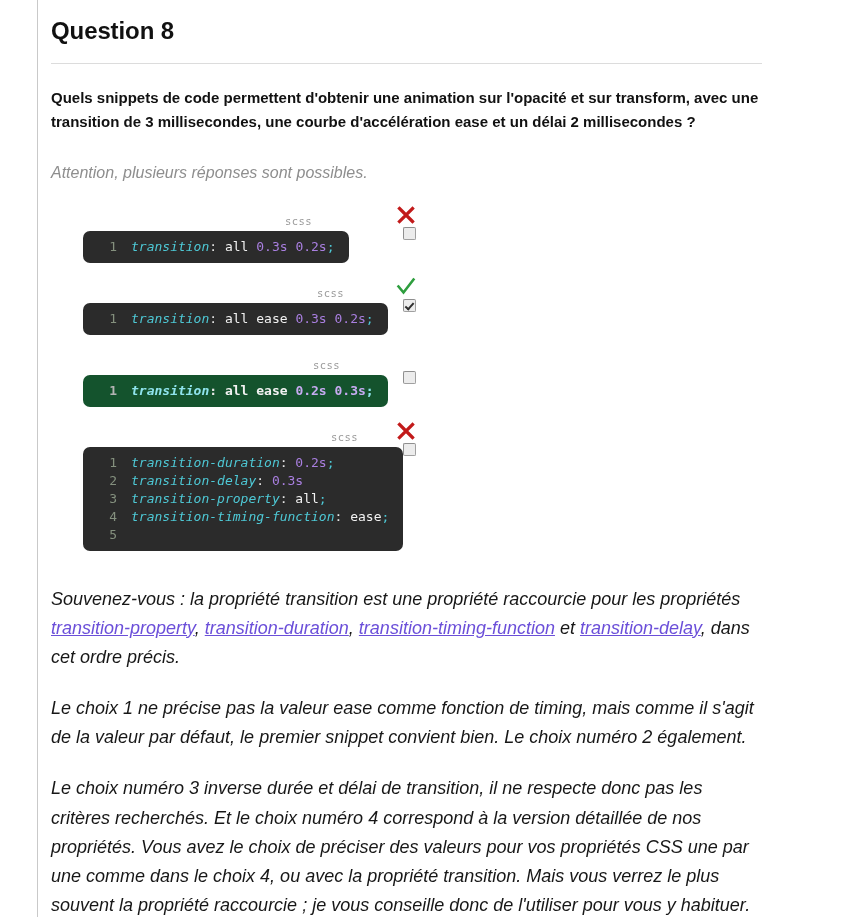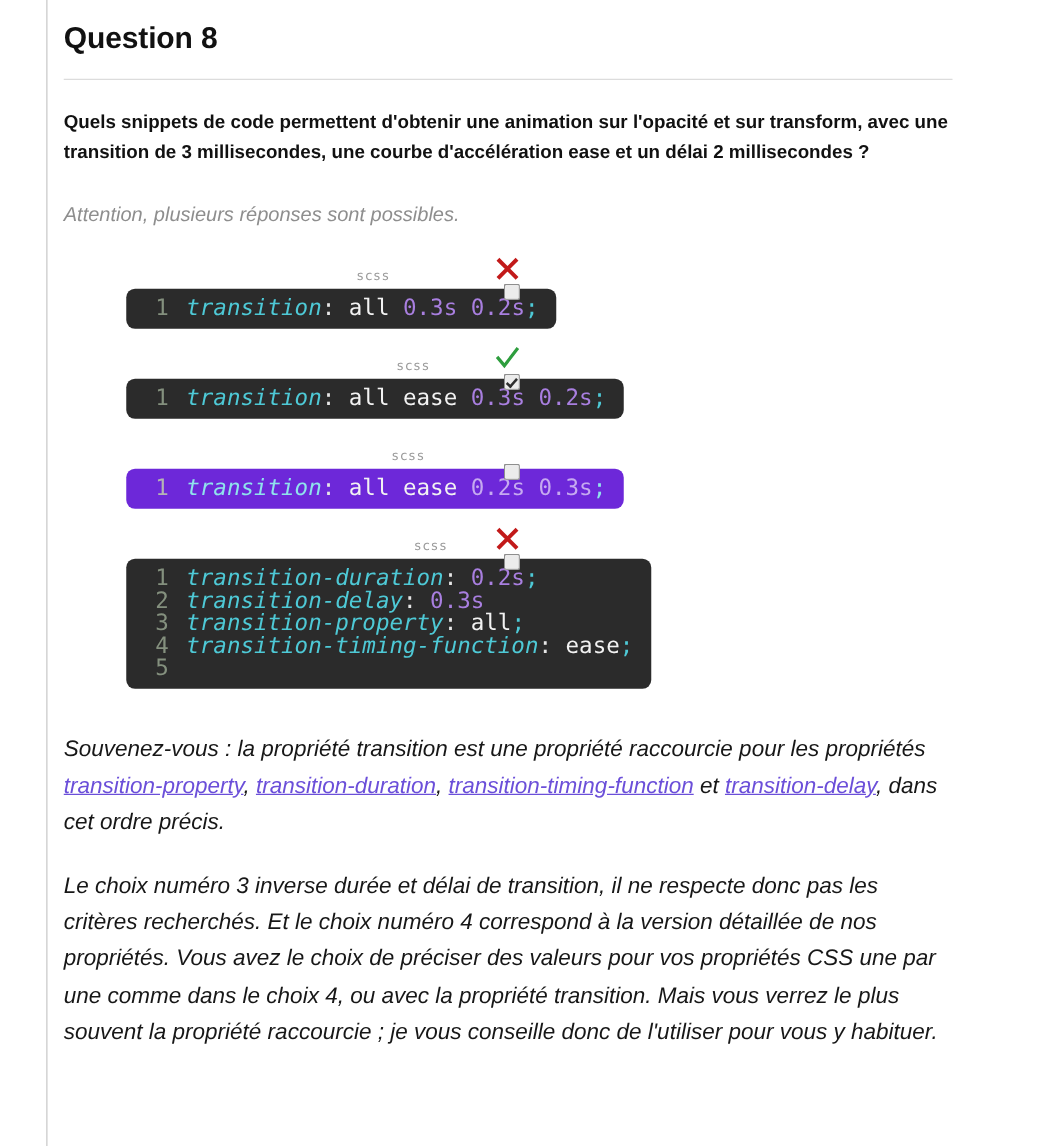--- a/index.html
+++ b/index.html
@@ -127,32 +127,33 @@
     font-size: 10.5px;
     color: #9a9a9a;
     font-family: "DejaVu Sans Mono", monospace;
     letter-spacing: 0.4px;
     bottom: -2px;
   }
 
   
   .code-block {
     margin-top: 6px;
-    margin-left: 50px;
+    margin-left: 32px;
     background: #2b2b2b;
     border-radius: 7px;
     padding: 7px 14px 7px 12px;
     display: inline-block;
     font-family: "DejaVu Sans Mono", monospace;
-    font-size: 18px;
+    font-size: 13px;
     line-height: 18px;
     white-space: nowrap;
   }
   .code-block.faded {
-    background: #6d28d9;
+    background: #14532d;
+    font-weight: bold;
   }
   .code-line {
     display: block;
     white-space: pre;
   }
   .ln {
     display: inline-block;
     width: 22px;
     text-align: right;
     color: #84907e;
@@ -232,17 +233,18 @@
                 <path d="M3.5 3.5 L16.5 16.5 M16.5 3.5 L3.5 16.5" stroke="#c21a1a" stroke-width="3.2" stroke-linecap="square"></path>
               </svg>
             </span>
             <span class="cbx"></span>
             <span class="lang-label" style="left: 280px;">scss</span>
           </div><div class="code-block"><span class="code-line"><span class="ln">1</span><span class="k-prop">transition-duration</span><span class="k-punc">:</span><span class="k-num"> 0.2s</span><span class="k-semi">;</span></span><span class="code-line"><span class="ln">2</span><span class="k-prop">transition-delay</span><span class="k-punc">:</span><span class="k-num"> 0.3s</span></span><span class="code-line"><span class="ln">3</span><span class="k-prop">transition-property</span><span class="k-punc">:</span><span class="k-val"> all</span><span class="k-semi">;</span></span><span class="code-line"><span class="ln">4</span><span class="k-prop">transition-timing-function</span><span class="k-punc">:</span><span class="k-val"> ease</span><span class="k-semi">;</span></span><span class="code-line"><span class="ln">5</span><span> </span></span></div></div>
       </div>
 
     <div class="explain" id="explanation">
         <p><span>Souvenez-vous : la propriété transition est une propriété raccourcie pour les propriétés </span><a href="#">transition-property</a><span>, </span><a href="#">transition-duration</a><span>, </span><a href="#">transition-timing-function</a><span> et </span><a href="#">transition-delay</a><span>, dans cet ordre précis.</span></p>
+        <p><span>Le choix 1 ne précise pas la valeur ease comme fonction de timing, mais comme il s'agit de la valeur par défaut, le premier snippet convient bien. Le choix numéro 2 également.</span></p>
         <p><span>Le choix numéro 3 inverse durée et délai de transition, il ne respecte donc pas les critères recherchés. Et le choix numéro 4 correspond à la version détaillée de nos propriétés. Vous avez le choix de préciser des valeurs pour vos propriétés CSS une par une comme dans le choix 4, ou avec la propriété transition. Mais vous verrez le plus souvent la propriété raccourcie ; je vous conseille donc de l'utiliser pour vous y habituer.</span></p>
       </div>
 
   </div>
 </div>
 
 </body></html>

